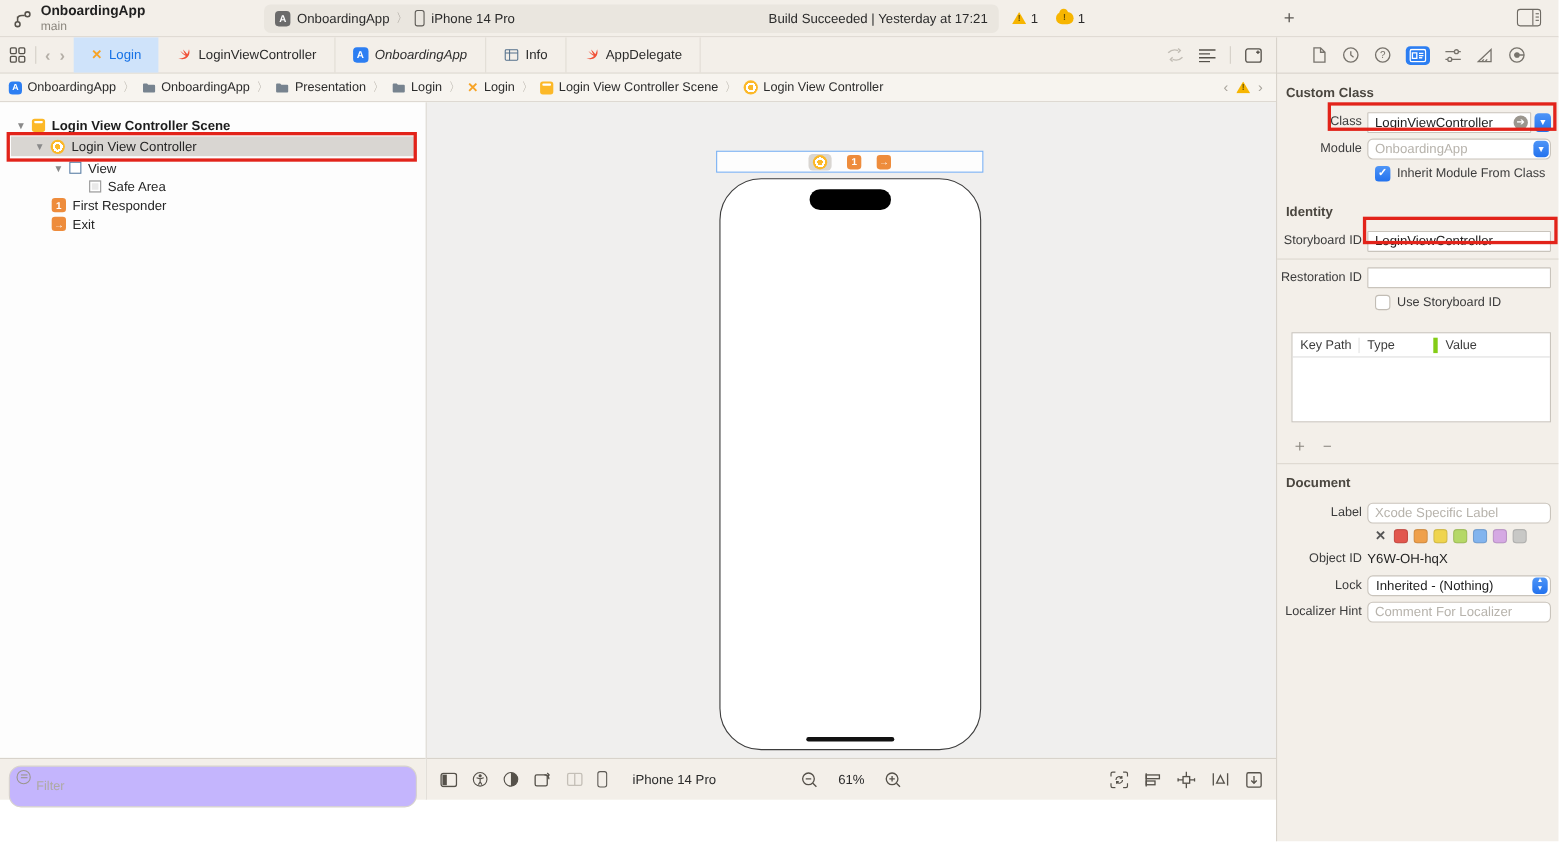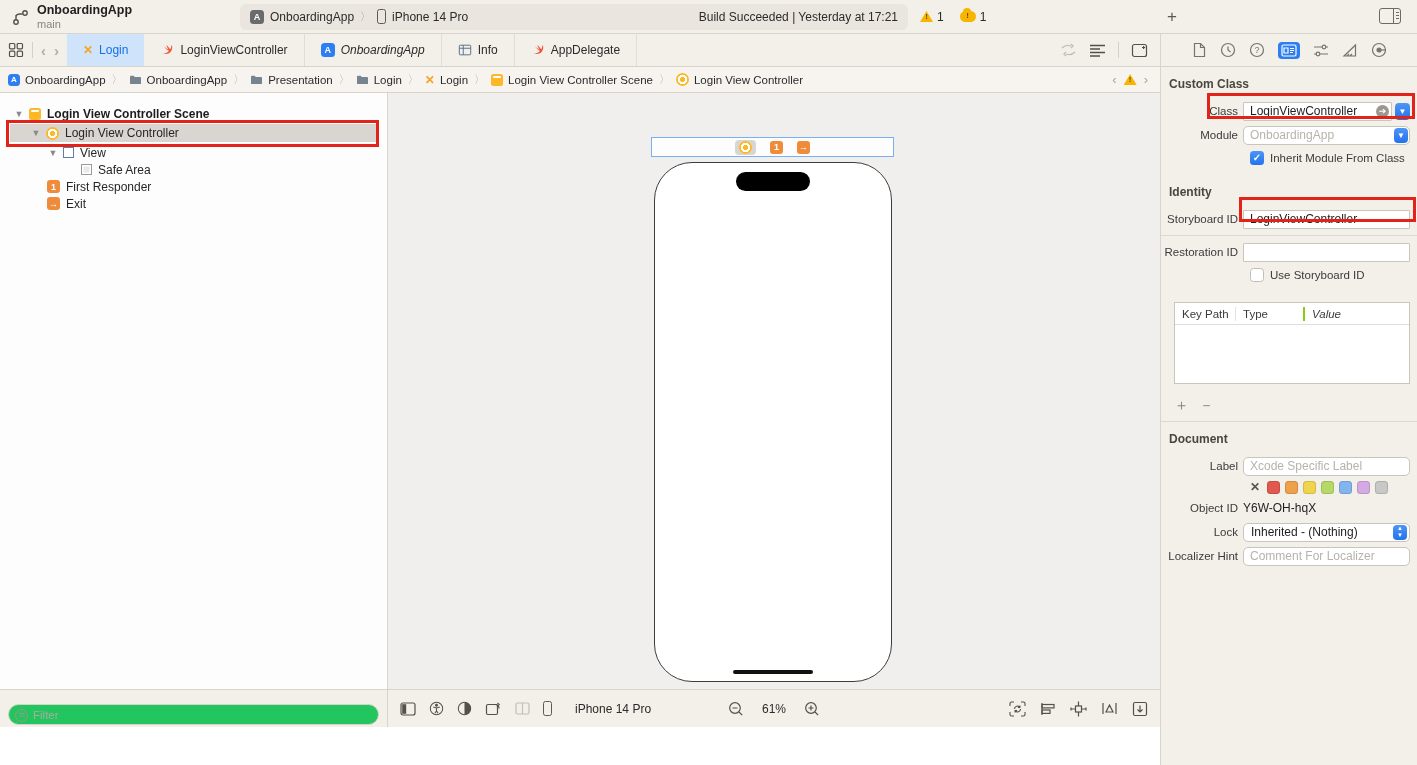--- a/index.html
+++ b/index.html
@@ -73,21 +73,21 @@
   .trow { height:17px; display:flex; align-items:center; font-size:12px; color:#262626; }
   .trow.sel { height:22px; }
   .sel-bg { display:flex; align-items:center; height:18px; background:#d9d6d2;
     border-radius:0; flex:1; margin:0 10px; }
   .disc { width:10px; text-align:center; color:#8a8a8a; font-size:9px; margin-right:5px; }
   .tlabel { margin-left:6px; }
   .trow.bold .tlabel { font-weight:700; color:#1c1c1c; }
 
   .filterbar { height:38px; border-top:1px solid #d8d3cb; background:#f3efe9;
     display:flex; align-items:center; padding:0 8px; }
-  .filter-field { position:relative; width:372px; height:21px; background:#22c55e;
+  .filter-field { position:relative; width:372px; height:38px; background:#c4b5fd;
     border:1px solid #d7d3cc; border-radius:11px;margin-top:12px; }
   .filter-field input { position:absolute; inset:0; border:none; outline:none; background:transparent;
     padding-left:24px; font-size:11.5px; font-family:"Liberation Sans",sans-serif; color:#333; }
   .filter-field input::placeholder { color:#aeaaa3; }
   .filter-glyph { position:absolute; left:6px; top:3.5px; width:13px; height:13px;
     border:1.2px solid #9b968e; border-radius:50%; }
   .filter-glyph::after { content:""; position:absolute; left:2.5px; top:3px; width:6px; height:1.1px;
     background:#9b968e; box-shadow:0 2.5px 0 #9b968e, 1px 5px 0 -1px #9b968e; }
 
   .canvas-wrap { flex:1; display:flex; flex-direction:column; }
@@ -138,21 +138,21 @@
   .chk { width:14px; height:14px; border-radius:3.5px; flex:none; }
   .chk.on { background:linear-gradient(#4e95f7,#2372ee); color:#fff; font-size:10px;
     line-height:14px; text-align:center; font-weight:700; }
   .chk.off { background:#fff; border:1px solid #c2bdb5; }
   .hline { height:1px; background:#ddd8d0; margin:6px 0; }
   .udra-table { margin:2px 7px 12px 13px; background:#fff; border:1px solid #c9c4bc; }
   .udra-head { display:flex; height:22px; align-items:center; border-bottom:1px solid #dedede;
     font-size:11.5px; color:#3b3b3b; }
   .udra-head .c1 { width:60px; padding-left:7px; }
   .udra-head .c2 { width:68px; padding-left:7px; border-left:1px solid #e3e3e3; height:14px; line-height:14px; }
-  .udra-head .c3 { flex:1; padding-left:7px; border-left:2px solid #84cc16; height:14px; line-height:14px;font-style:italic; }
+  .udra-head .c3 { flex:1; padding-left:7px; border-left:4px solid #84cc16; height:14px; line-height:14px; }
   .udra-body { height:58px; }
   .plusminus { display:flex; gap:10px; margin:4px 0 2px 13px; color:#8a867f;
     font-size:15px; }
   .swatch-row { display:flex; align-items:center; gap:5px; margin:2px 7px 2px 89px; }
   .sw { width:13px; height:13px; border-radius:3.5px; border:1px solid rgba(0,0,0,.12); }
   .sw-x { color:#555; font-size:12px; font-weight:700; margin-right:2px; }
   .objid { font-size:12px; color:#1e1e1e; }
   .sel-field { flex:1; height:19px; background:#fff; border:1px solid #c9c4bc; border-radius:5px;
     display:flex; align-items:center; padding:0 2px 0 7px; font-size:12px; color:#1e1e1e; }
   .stepper { margin-left:auto; width:14px; height:15px; border-radius:4px;

